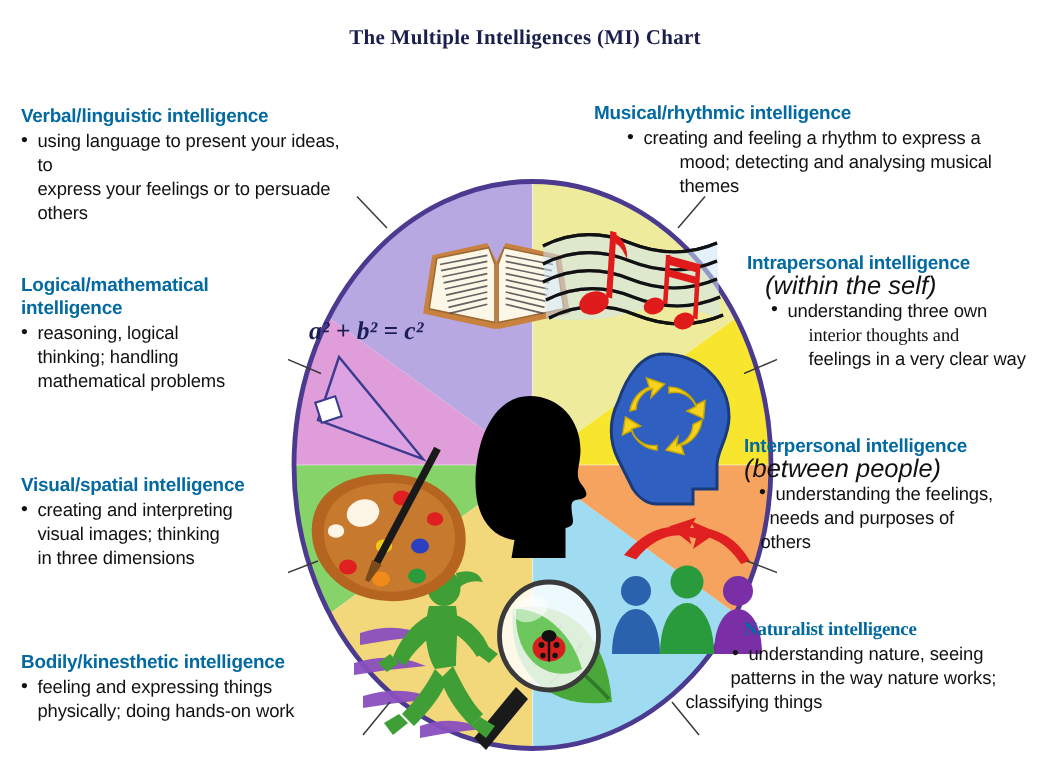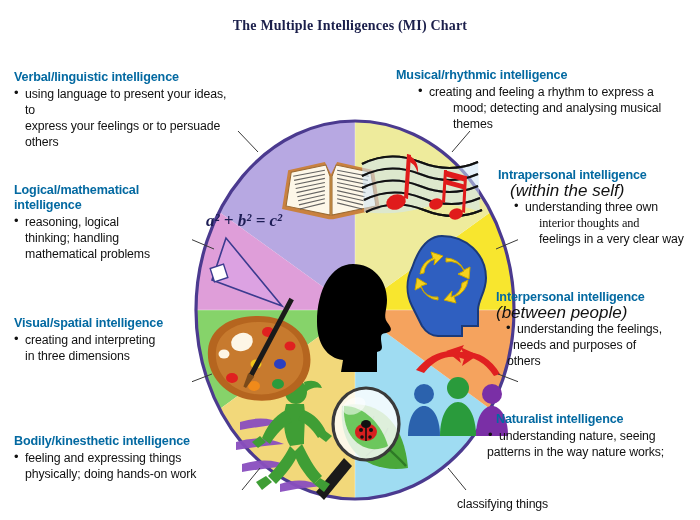--- a/index.html
+++ b/index.html
@@ -341,20 +341,23 @@
   </div>
 
   <div class="block bL" style="left:14px;top:316px;width:185px;">
     <div class="hd">Visual/spatial intelligence</div>
     <ul>
       <li>
           <span class="bul">•</span>
           <span class="txt">creating and interpreting</span>
         </li>
       <li>
+          <span class="txt">visual images; thinking</span>
+        </li>
+      <li>
           <span class="txt">in three dimensions</span>
         </li>
     </ul>
   </div>
 
   <div class="block bL" style="left:14px;top:434px;width:215px;">
     <div class="hd">Bodily/kinesthetic intelligence</div>
     <ul>
       <li>
           <span class="bul">•</span>
@@ -410,28 +413,28 @@
       <li style="margin-left:-4px;">
           <span class="txt">needs and purposes of</span>
         </li>
       <li style="margin-left:-10px;">
           <span class="txt">others</span>
         </li>
     </ul>
   </div>
 
   <div class="block bR" style="left:442px;top:412px;width:255px;">
-    <div class="hd" style="margin-left:54px;">Naturalist intelligence</div>
+    <div class="hd" style="margin-left:54px;font-family:Liberation Serif, serif;">Naturalist intelligence</div>
     <ul style="margin-left:46px;">
       <li>
           <span class="bul">•</span>
           <span class="txt">understanding nature, seeing</span>
         </li>
       <li style="margin-left:-12px;">
           <span class="txt">patterns in the way nature works;</span>
         </li>
-      <li style="margin-left:-42px;margin-top:36px;">
+      <li style="margin-left:-42px;">
           <span class="txt">classifying things</span>
         </li>
     </ul>
   </div>
 
 </div>
 
 </body></html>

